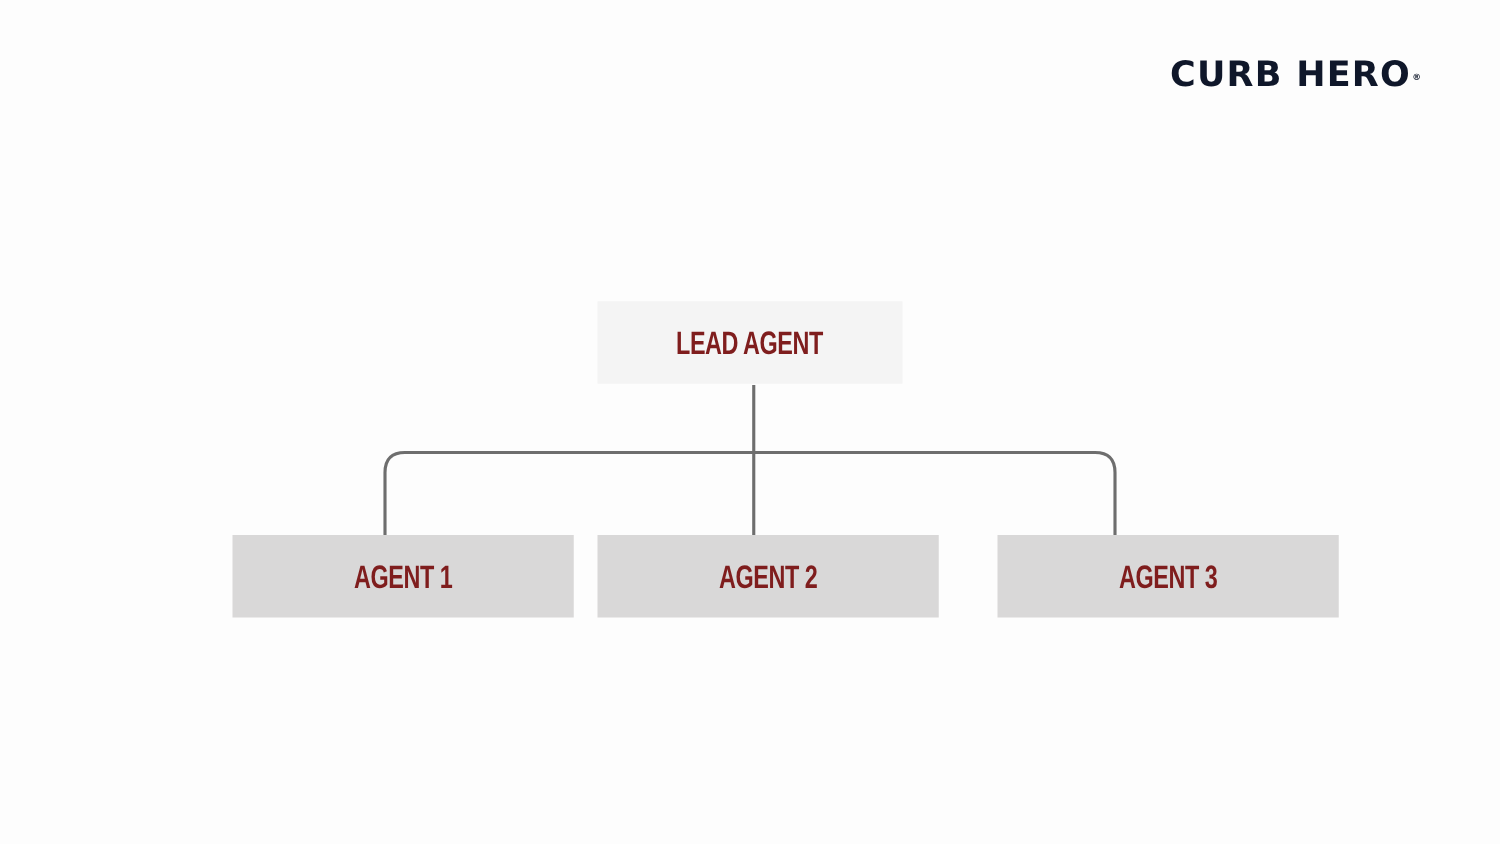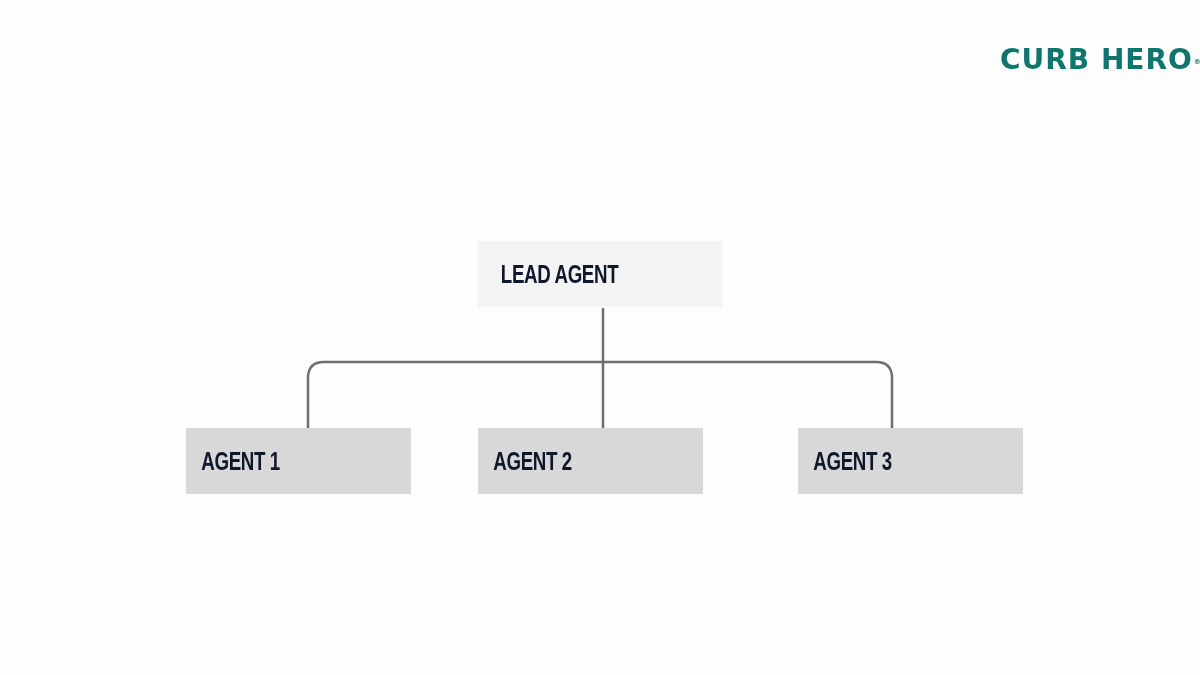--- a/index.html
+++ b/index.html
@@ -9,60 +9,60 @@
     }
     body {
       width: 1200px;
       height: 675px;
       position: relative;
       overflow: hidden;
       font-family: "Liberation Sans", sans-serif;
     }
     .logo {
       position: absolute;
-      left: 1000px;
+      left: 936px;
       top: 44px;
       font-family: "DejaVu Sans", sans-serif;
       font-weight: bold;
       font-size: 28px;
-      color: #0f766e;
+      color: #0f172a;
       letter-spacing: 1px;
       transform: scaleY(1.0);
       line-height: 32px;
       white-space: nowrap;
     }
     .logo .reg {
       font-size: 7px;
       vertical-align: top;
       position: relative;
       top: 2px;
       margin-left: 1px;
       letter-spacing: 0;
     }
     .node {
       position: absolute;
       display: flex;
       align-items: center;
-      justify-content: flex-start;
-      color: #0f172a;
+      justify-content: center;
+      color: #7f1d1d;
       font-family: "Liberation Sans", sans-serif;
       font-weight: bold;
       font-size: 26px;
       letter-spacing: -0.5px;
     }
     .node span {
       display: inline-block;
       transform: scaleX(0.72);
     }
     .lead {
       left: 478px; top: 241px; width: 244px; height: 66px;
       background: #f4f4f4;
     }
     .agent {
-      top: 428px; width: 225px; height: 66px;
+      top: 428px; width: 273px; height: 66px;
       background: #d9d8d8;
     }
     .a1 { left: 186px; }
     .a2 { left: 478px; }
     .a3 { left: 770px; margin-left: 28px; }
     svg.connectors {
       position: absolute;
       left: 0; top: 0;
       width: 1200px; height: 675px;
       pointer-events: none;

